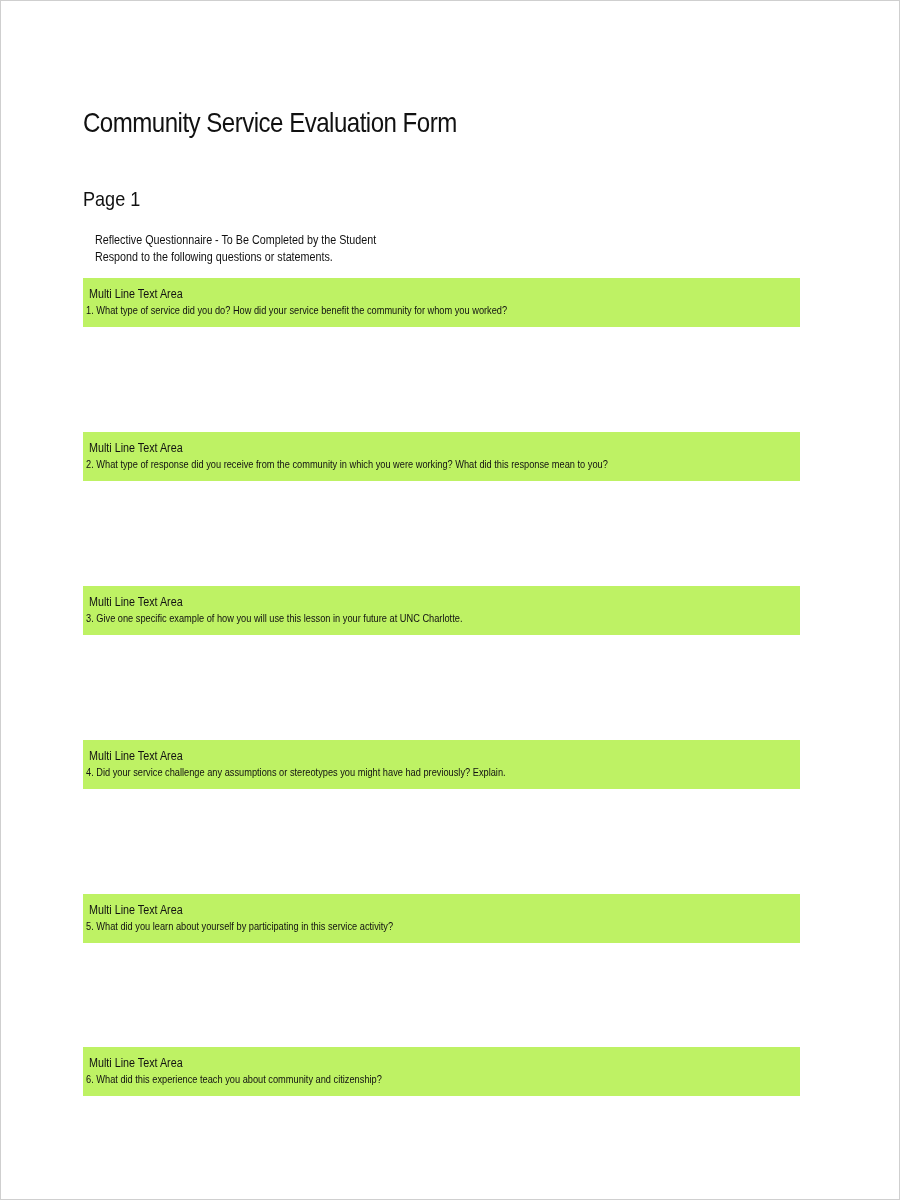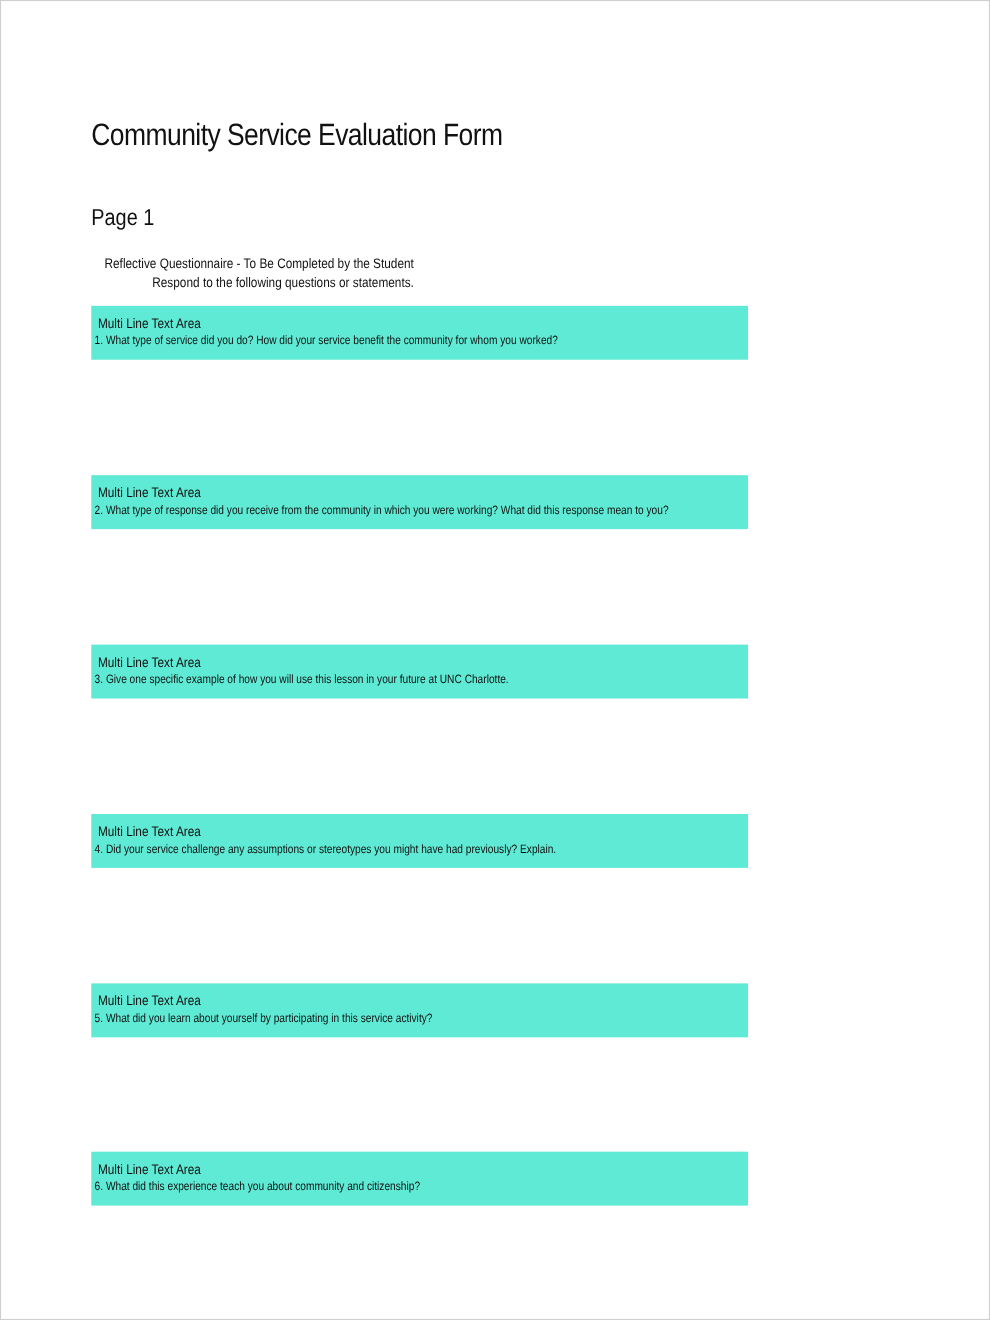--- a/index.html
+++ b/index.html
@@ -15,21 +15,20 @@
       font-family: "Liberation Sans", sans-serif;
       color: #111111;
     }
     .page {
       position: absolute;
       left: 0; top: 0;
       width: 898px;
       height: 1198px;
       border: 1px solid #cfcfcf;
       background: #ffffff;
-      text-align: right;
     }
     .title {
       position: absolute;
       left: 82px;
       top: 106px;
       font-size: 28px;
       letter-spacing: -0.6px;
       transform: scaleX(0.86);
       transform-origin: left top;
       white-space: nowrap;
@@ -52,23 +51,23 @@
       font-size: 12.5px;
       line-height: 17px;
       transform: scaleX(0.86);
       transform-origin: left top;
       white-space: nowrap;
       color: #111;
     }
     .field {
       position: absolute;
       left: 82px;
-      width: 597px;
+      width: 717px;
       height: 49px;
-      background: #5eead4;
+      background: #bef264;
     }
     .field .ftype {
       position: absolute;
       left: 6px;
       top: 9px;
       font-size: 12.5px;
       transform: scaleX(0.86);
       transform-origin: left top;
       white-space: nowrap;
       color: #111;

